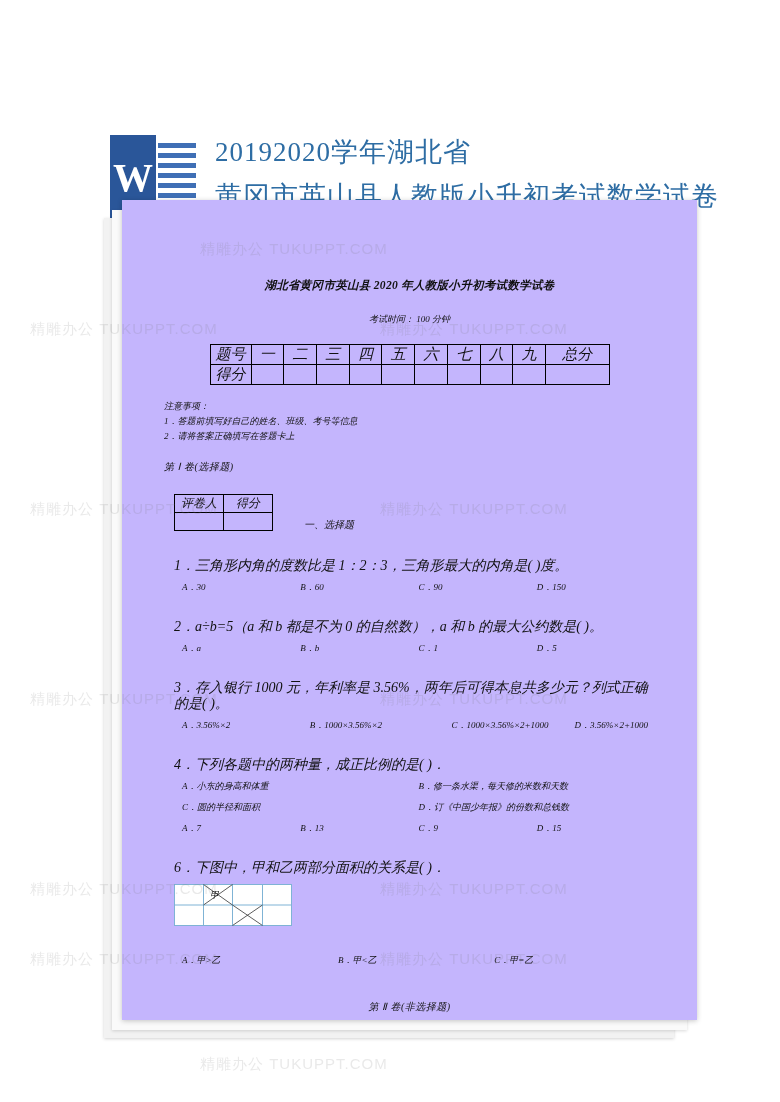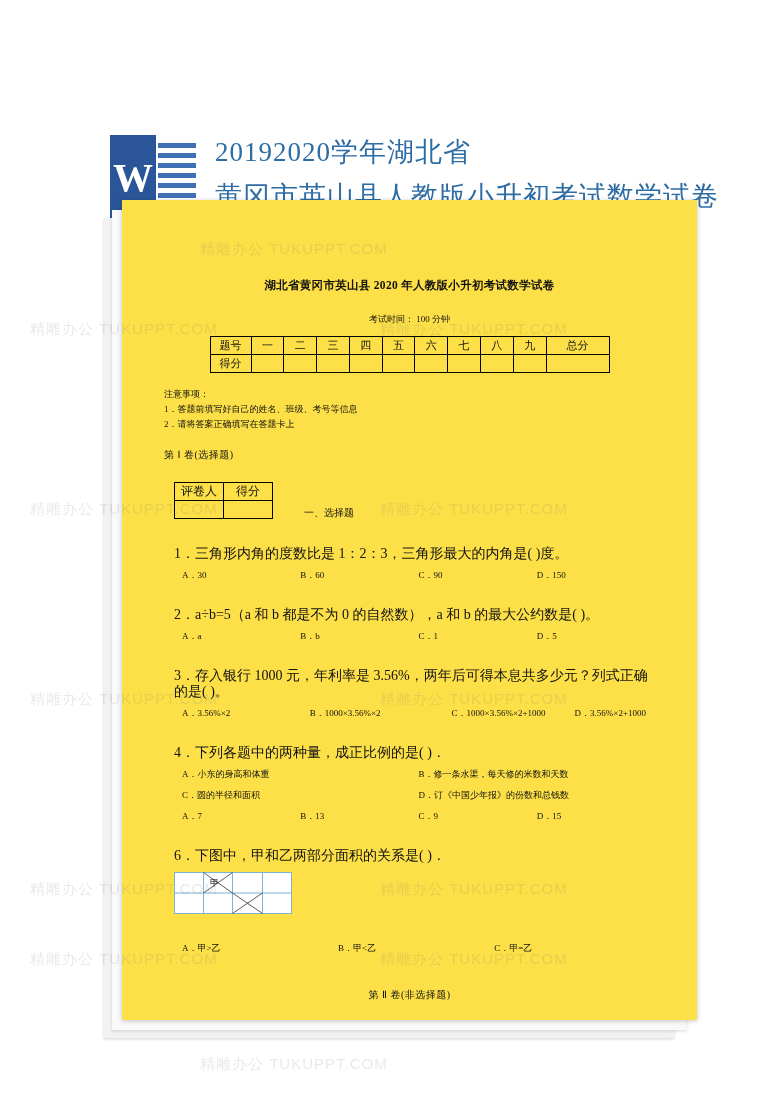--- a/index.html
+++ b/index.html
@@ -101,25 +101,26 @@
     height: 820px;
     background: #fafafa;
     box-shadow: 0 1px 3px rgba(0,0,0,0.15);
   }
   .paper {
     position: absolute;
     left: 122px;
     top: 200px;
     width: 575px;
     height: 820px;
-    background: #fde047;
+    background: #c4b5fd;
     box-shadow: 0 1px 5px rgba(0,0,0,0.22);
     overflow: hidden;
     font-family: "Liberation Serif", serif;
     color: #111;
+    font-style: italic;
   }
   .paper-inner {
     position: relative;
     padding: 0 42px;
     box-sizing: border-box;
     width: 575px;
     height: 820px;
   }
 
   .p-title {
@@ -130,23 +131,23 @@
     letter-spacing: 0.3px;
   }
   .p-exam-time {
     text-align: center;
     font-size: 9px;
     margin-top: 20px;
   }
 
   table.score-table {
     border-collapse: collapse;
-    margin: 10px auto 0 auto;
+    margin: 18px auto 0 auto;
     width: 400px;
-    font-size: 11px;
+    font-size: 15px;
   }
   table.score-table td {
     border: 1px solid #000;
     height: 17px;
     text-align: center;
     padding: 0;
   }
   table.score-table td.lbl { width: 40px; }
 
   .notes {

